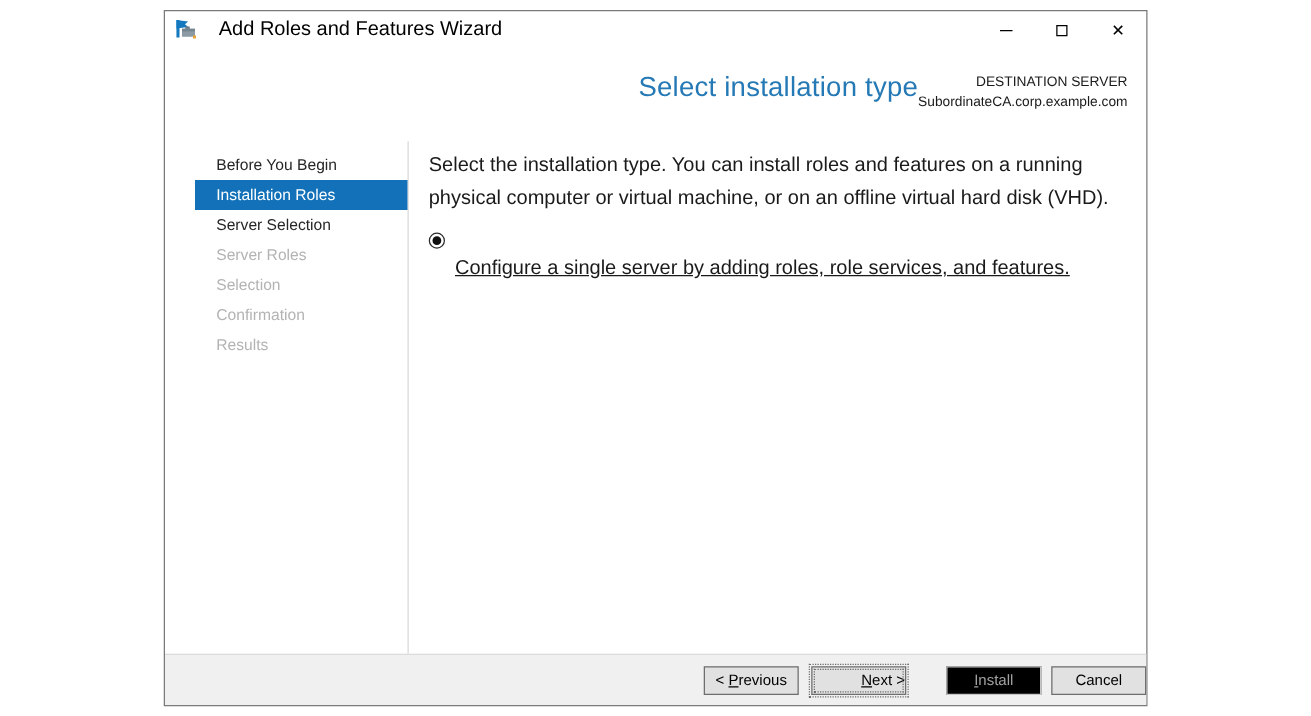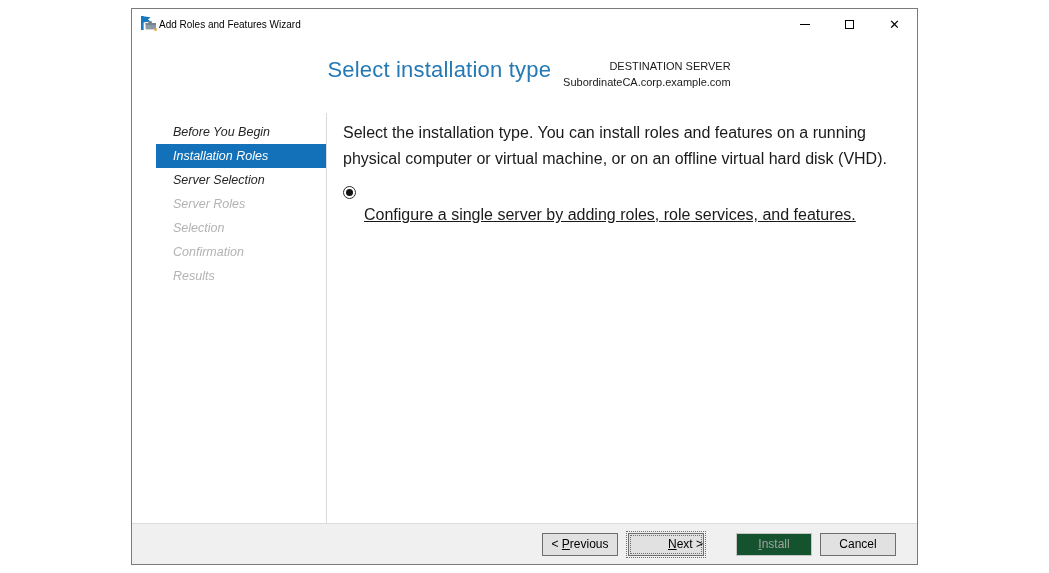--- a/index.html
+++ b/index.html
@@ -10,54 +10,54 @@
     position:relative; overflow:hidden;
   }
   .window {
     position:absolute; left:131px; top:8px; width:787px; height:557px;
     background:#fff; border:1px solid #7a7a7a;
     display:flex; flex-direction:column;
   }
   
   .titlebar { height:30px; display:flex; align-items:center; padding-left:9px; flex:0 0 auto; }
   .app-icon { width:17px; height:16px; display:inline-block; }
-  .title-text { margin-left:1px; font-size:10px; color:#000; }
+  .title-text { margin-left:17px; font-size:16px; color:#000; }
   .win-controls { margin-left:auto; display:flex; height:30px; }
   .ctrl { width:45px; height:30px; display:flex; align-items:center; justify-content:center; cursor:default; }
   .glyph-min { width:10px; height:0; border-top:1px solid #000; display:block; }
   .glyph-max { width:9px; height:9px; border:1px solid #000; display:block; }
   .glyph-close { font-size:13px; color:#000; line-height:1; }
   
-  .header { height:74px; flex:0 0 auto; display:flex; justify-content:center; padding:18px 15px 0 24px;gap:12px; }
+  .header { height:74px; flex:0 0 auto; display:flex; justify-content:flex-end; padding:18px 15px 0 24px; }
   .page-title { font-size:22px; font-weight:400; color:var(--heading,#2579b5); margin:0; letter-spacing:0.2px; }
   .dest { text-align:right; font-size:11px; color:#1a1a1a; line-height:1.45; margin-top:2px; }
   
   .body { flex:1 1 auto; display:flex; min-height:0; }
   .sidebar { width:195px; flex:0 0 auto; border-right:1px solid #d9d9d9; padding-top:7px; }
-  .nav-item { height:24px; line-height:24px; margin-left:24px; padding-left:17px; font-size:12.5px; color:#262626; cursor:default; white-space:nowrap;font-style:italic; }
+  .nav-item { height:24px; line-height:24px; margin-left:24px; padding-left:17px; font-size:12.5px; color:#262626; cursor:default; white-space:nowrap; }
   .nav-item.selected { background:var(--accent,#1271b8); color:#fff; }
   .nav-item.disabled { color:#b3b3b3; }
   .content { flex:1 1 auto; padding:7px 20px 0 16px; font-size:16px; }
   .intro { margin:0; line-height:1.6; max-width:565px; }
   .option { margin-top:15px; }
   .option + .option { margin-top:17px; }
   .option-head { display:flex; align-items:center; cursor:default; }
   .radio { width:13px; height:13px; border-radius:50%; border:1px solid #5a5a5a; background:#fff; position:relative; flex:0 0 auto; }
   .radio.checked { border-color:#2b2b2b; }
   .radio.checked::after { content:''; position:absolute; inset:2px; border-radius:50%; background:#111; }
   .option-label { font-weight:700; margin-left:8px; }
   .option-desc { margin:4px 0 0 21px; line-height:1.55; max-width:578px;text-decoration:underline; }
   
   .footer { height:41px; flex:0 0 auto; background:#f0f0f0; border-top:1px solid #dcdcdc;
-            display:flex; align-items:center; justify-content:flex-end; padding-right:21px; }
+            display:flex; align-items:center; justify-content:flex-end; }
   .btn { width:76px; height:23px; font-size:12px; font-family:inherit; color:#000;
          background:#e1e1e1; border:1px solid #6e6e6e; padding:0; cursor:default; position:relative; }
   .btn-previous { margin-right:10px; }
   .btn-next { margin-right:32px; }
-  .btn-install { margin-right:8px; background:#14532d; border-color:#c6c6c6; color:#a2a2a2; }
+  .btn-install { margin-right:8px; background:#000000; border-color:#c6c6c6; color:#a2a2a2; }
   .btn.focused { outline:1px dotted #6e6e6e; outline-offset:1px;text-align:right; }
   .btn.focused::after { content:''; position:absolute; inset:1px; border:1px dotted #6e6e6e; pointer-events:none; }
   .ak { text-decoration:underline; }
 </style>
 </head>
 <body>
 
 <div class="window">
 
   <div class="titlebar">

